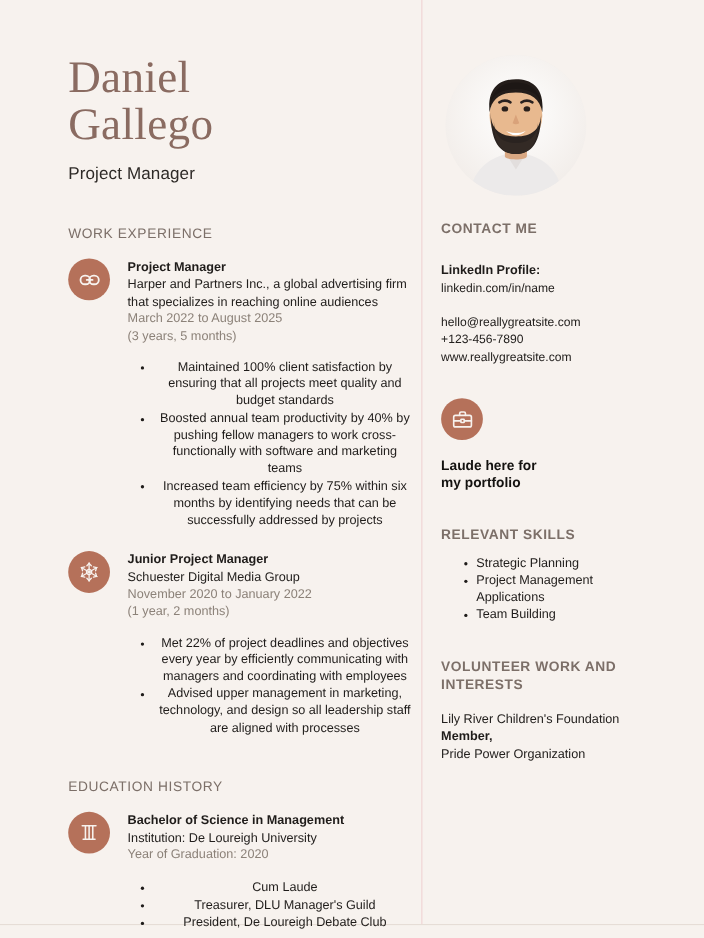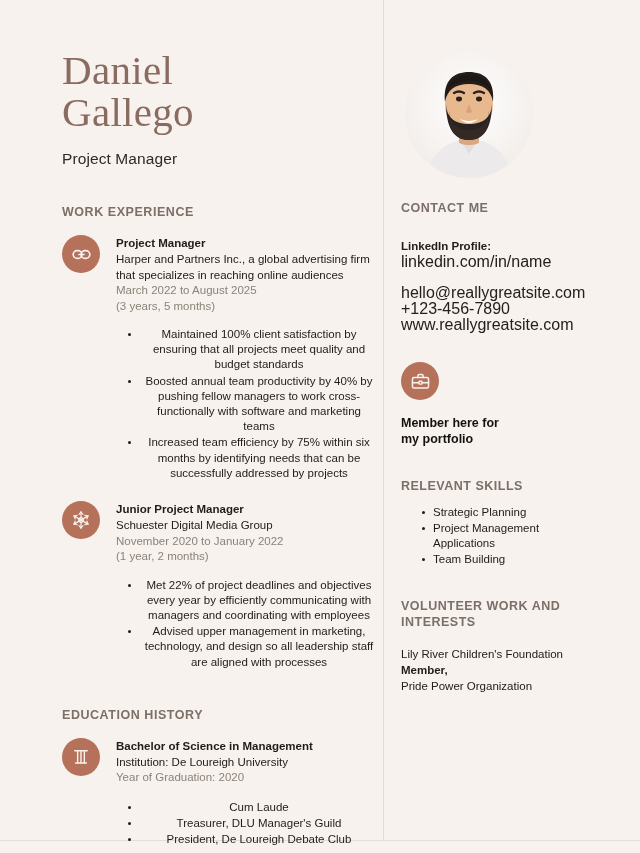--- a/index.html
+++ b/index.html
@@ -46,21 +46,21 @@
   .name .ln2 { display:block; }
   .role {
     font-size:15.5px;
     color:#2e2a27;
     margin-top:17px;
     letter-spacing:0.1px;
   }
 
   .sec-title {
     font-size:12.5px;
-    font-weight:bold;
+    font-weight:normal;
     letter-spacing:0.55px;
     color:#7c6f68;
     text-transform:uppercase;
   }
 
   #work-title { margin-top:37px; }
   #edu-title  { margin-top:38px; }
 
   
   .entry {
@@ -147,21 +147,21 @@
   #contact-title { margin-top:200px; }
 
   .c-label {
     font-size:11.5px;
     font-weight:bold;
     color:#1f1c1a;
     line-height:16px;
     margin-top:22px;
   }
   .c-line {
-    font-size:16px;
+    font-size:11px;
     color:#23201e;
     line-height:16px;
   }
   .c-gap { height:15px; }
 
   .portfolio { margin-top:29px; }
   .p-badge {
     width:38px; height:38px;
     border-radius:50%;
     background:#b5715a;
@@ -367,21 +367,21 @@
     <div class="portfolio">
       <div class="p-badge">
         <svg width="21" height="21" viewBox="0 0 24 24" fill="none" stroke="#f7f2ee" stroke-width="1.7" stroke-linecap="round">
           <rect x="2.8" y="7.5" width="18.4" height="12" rx="1.8"></rect>
           <path d="M9 7.5 V5.6 a1.5 1.5 0 0 1 1.5-1.5 h3 A1.5 1.5 0 0 1 15 5.6 V7.5"></path>
           <line x1="2.8" y1="13.3" x2="21.2" y2="13.3"></line>
           <rect x="10.3" y="11.6" width="3.4" height="3.4" rx="0.6" fill="#b5715a"></rect>
         </svg>
       </div>
       <div class="p-text">
-        <span>Member here for</span><br>
+        <span>Laude here for</span><br>
         <span>my portfolio</span>
       </div>
     </div>
 
     <div class="r-sec" id="skills-title">RELEVANT SKILLS</div>
     <ul class="r-list">
       <li>Strategic Planning</li>
       <li>Project Management Applications</li>
       <li>Team Building</li>
     </ul>

